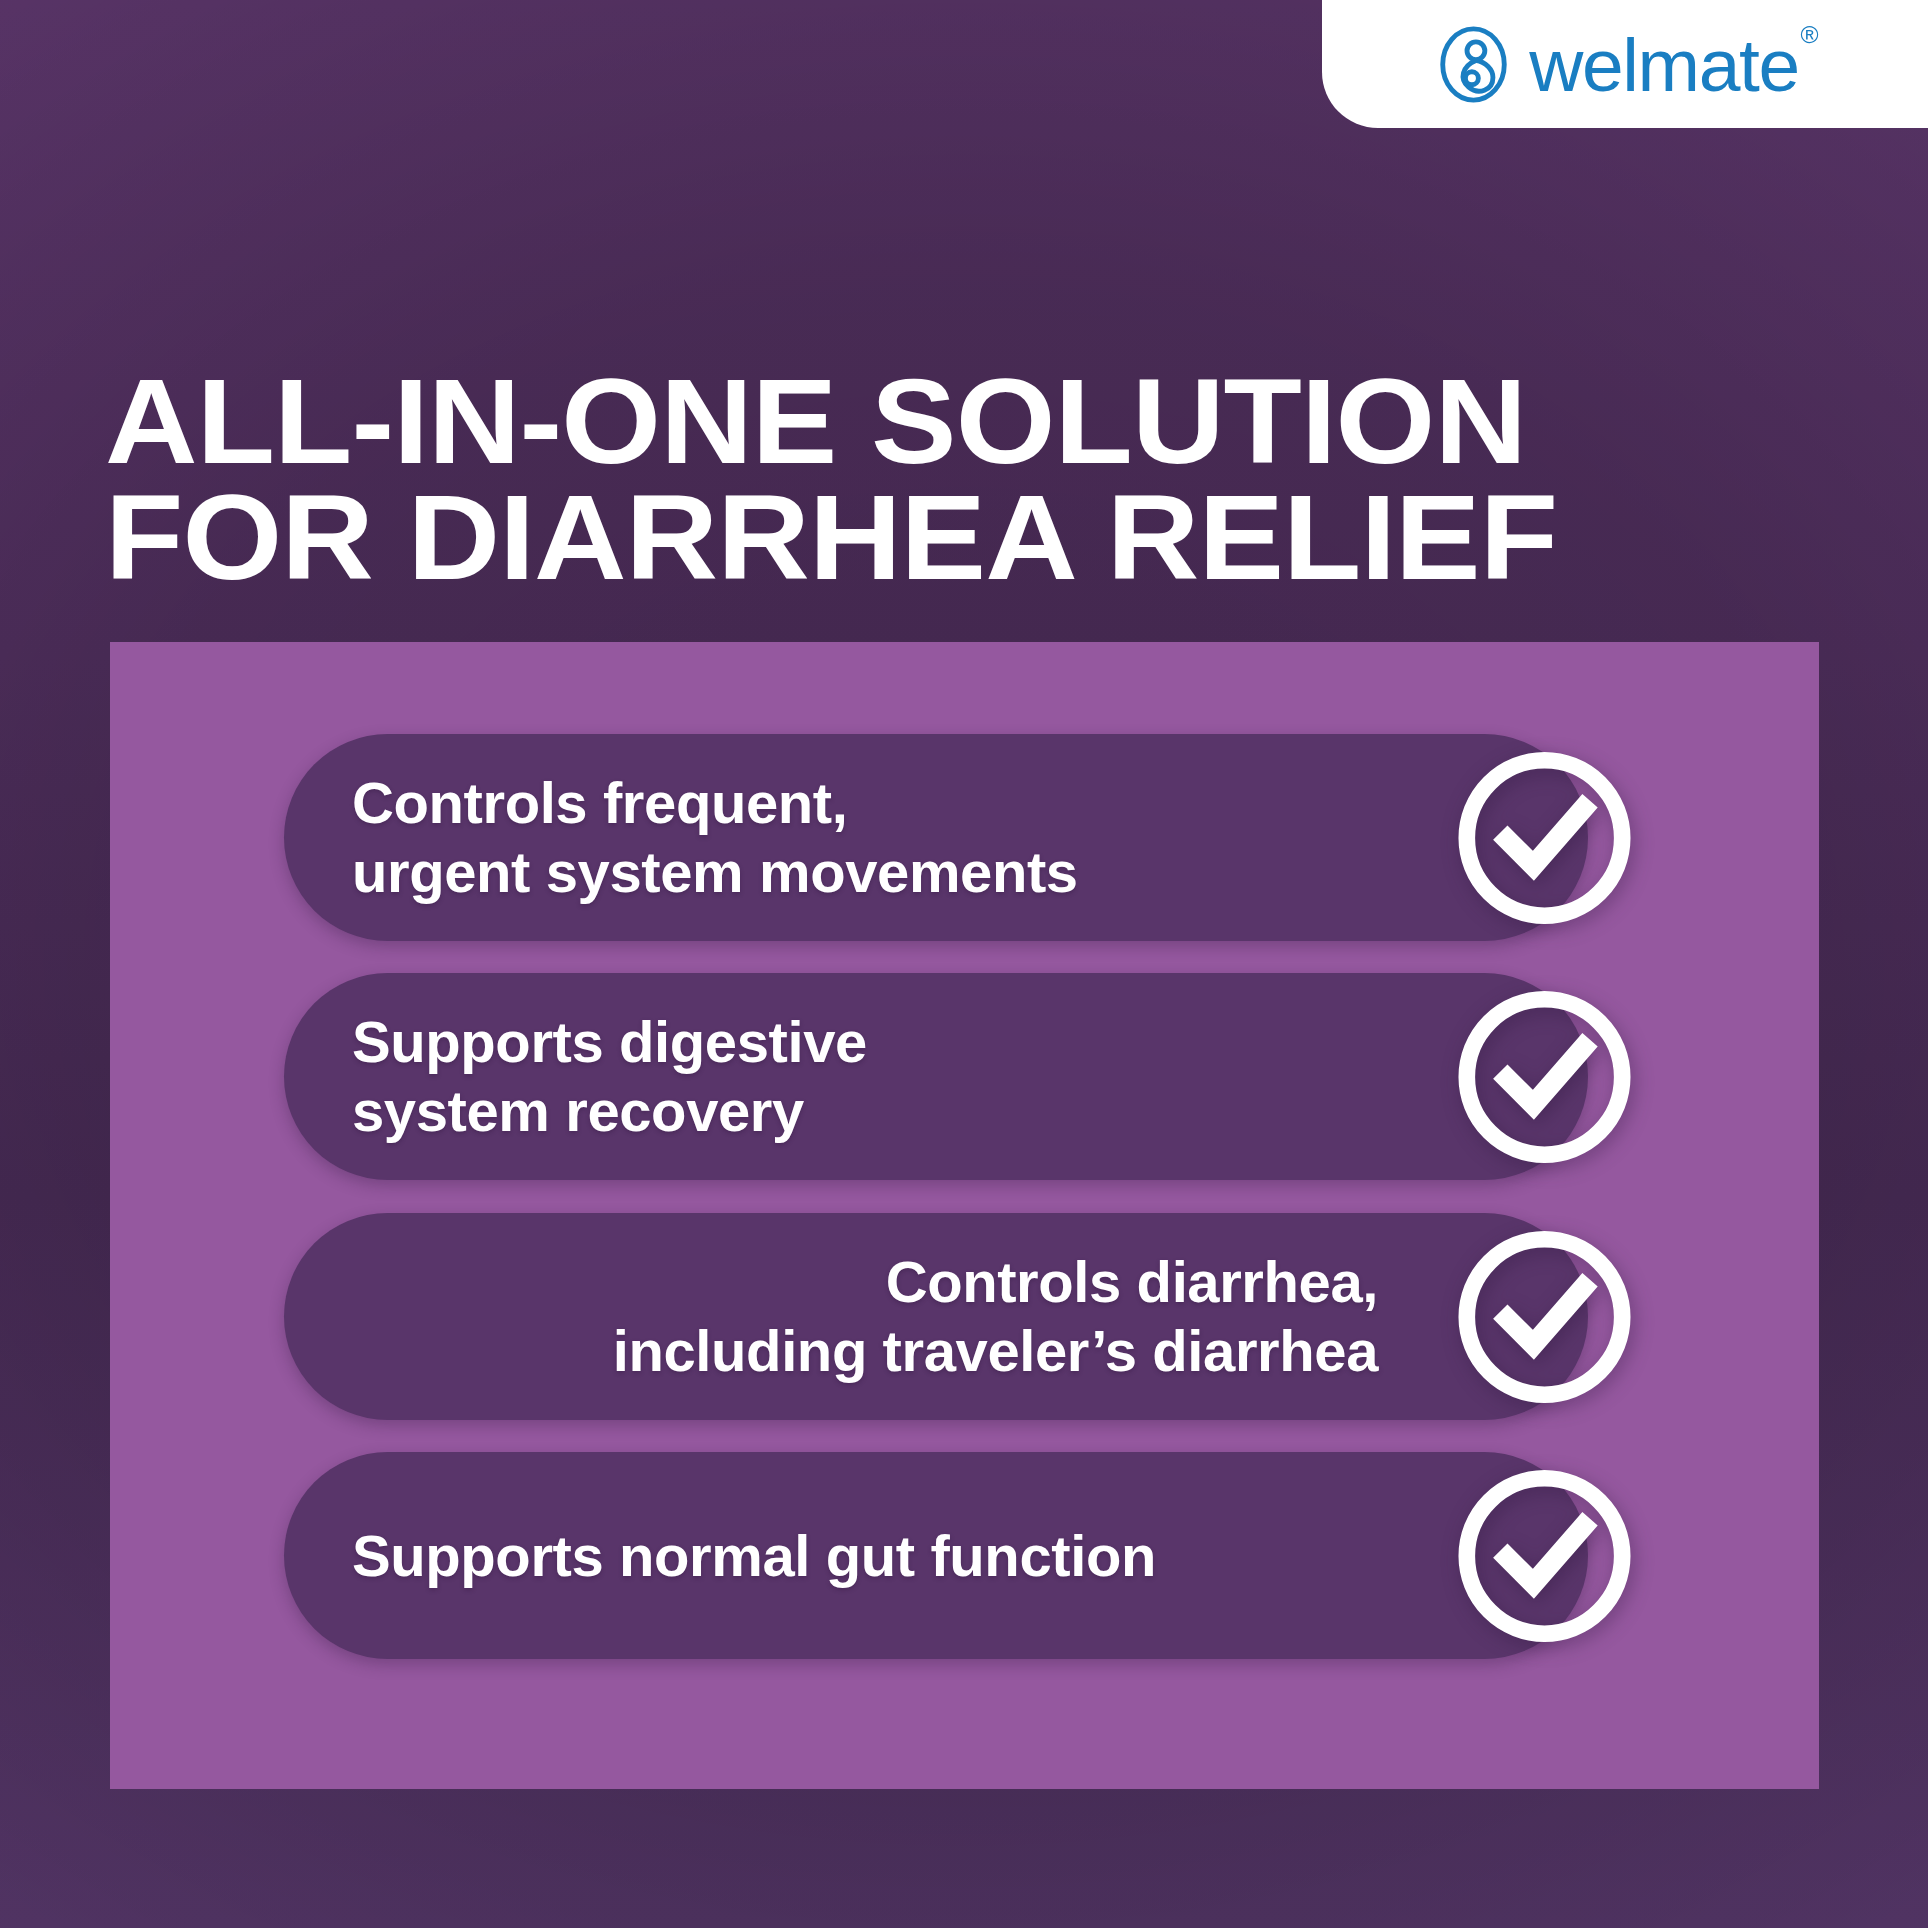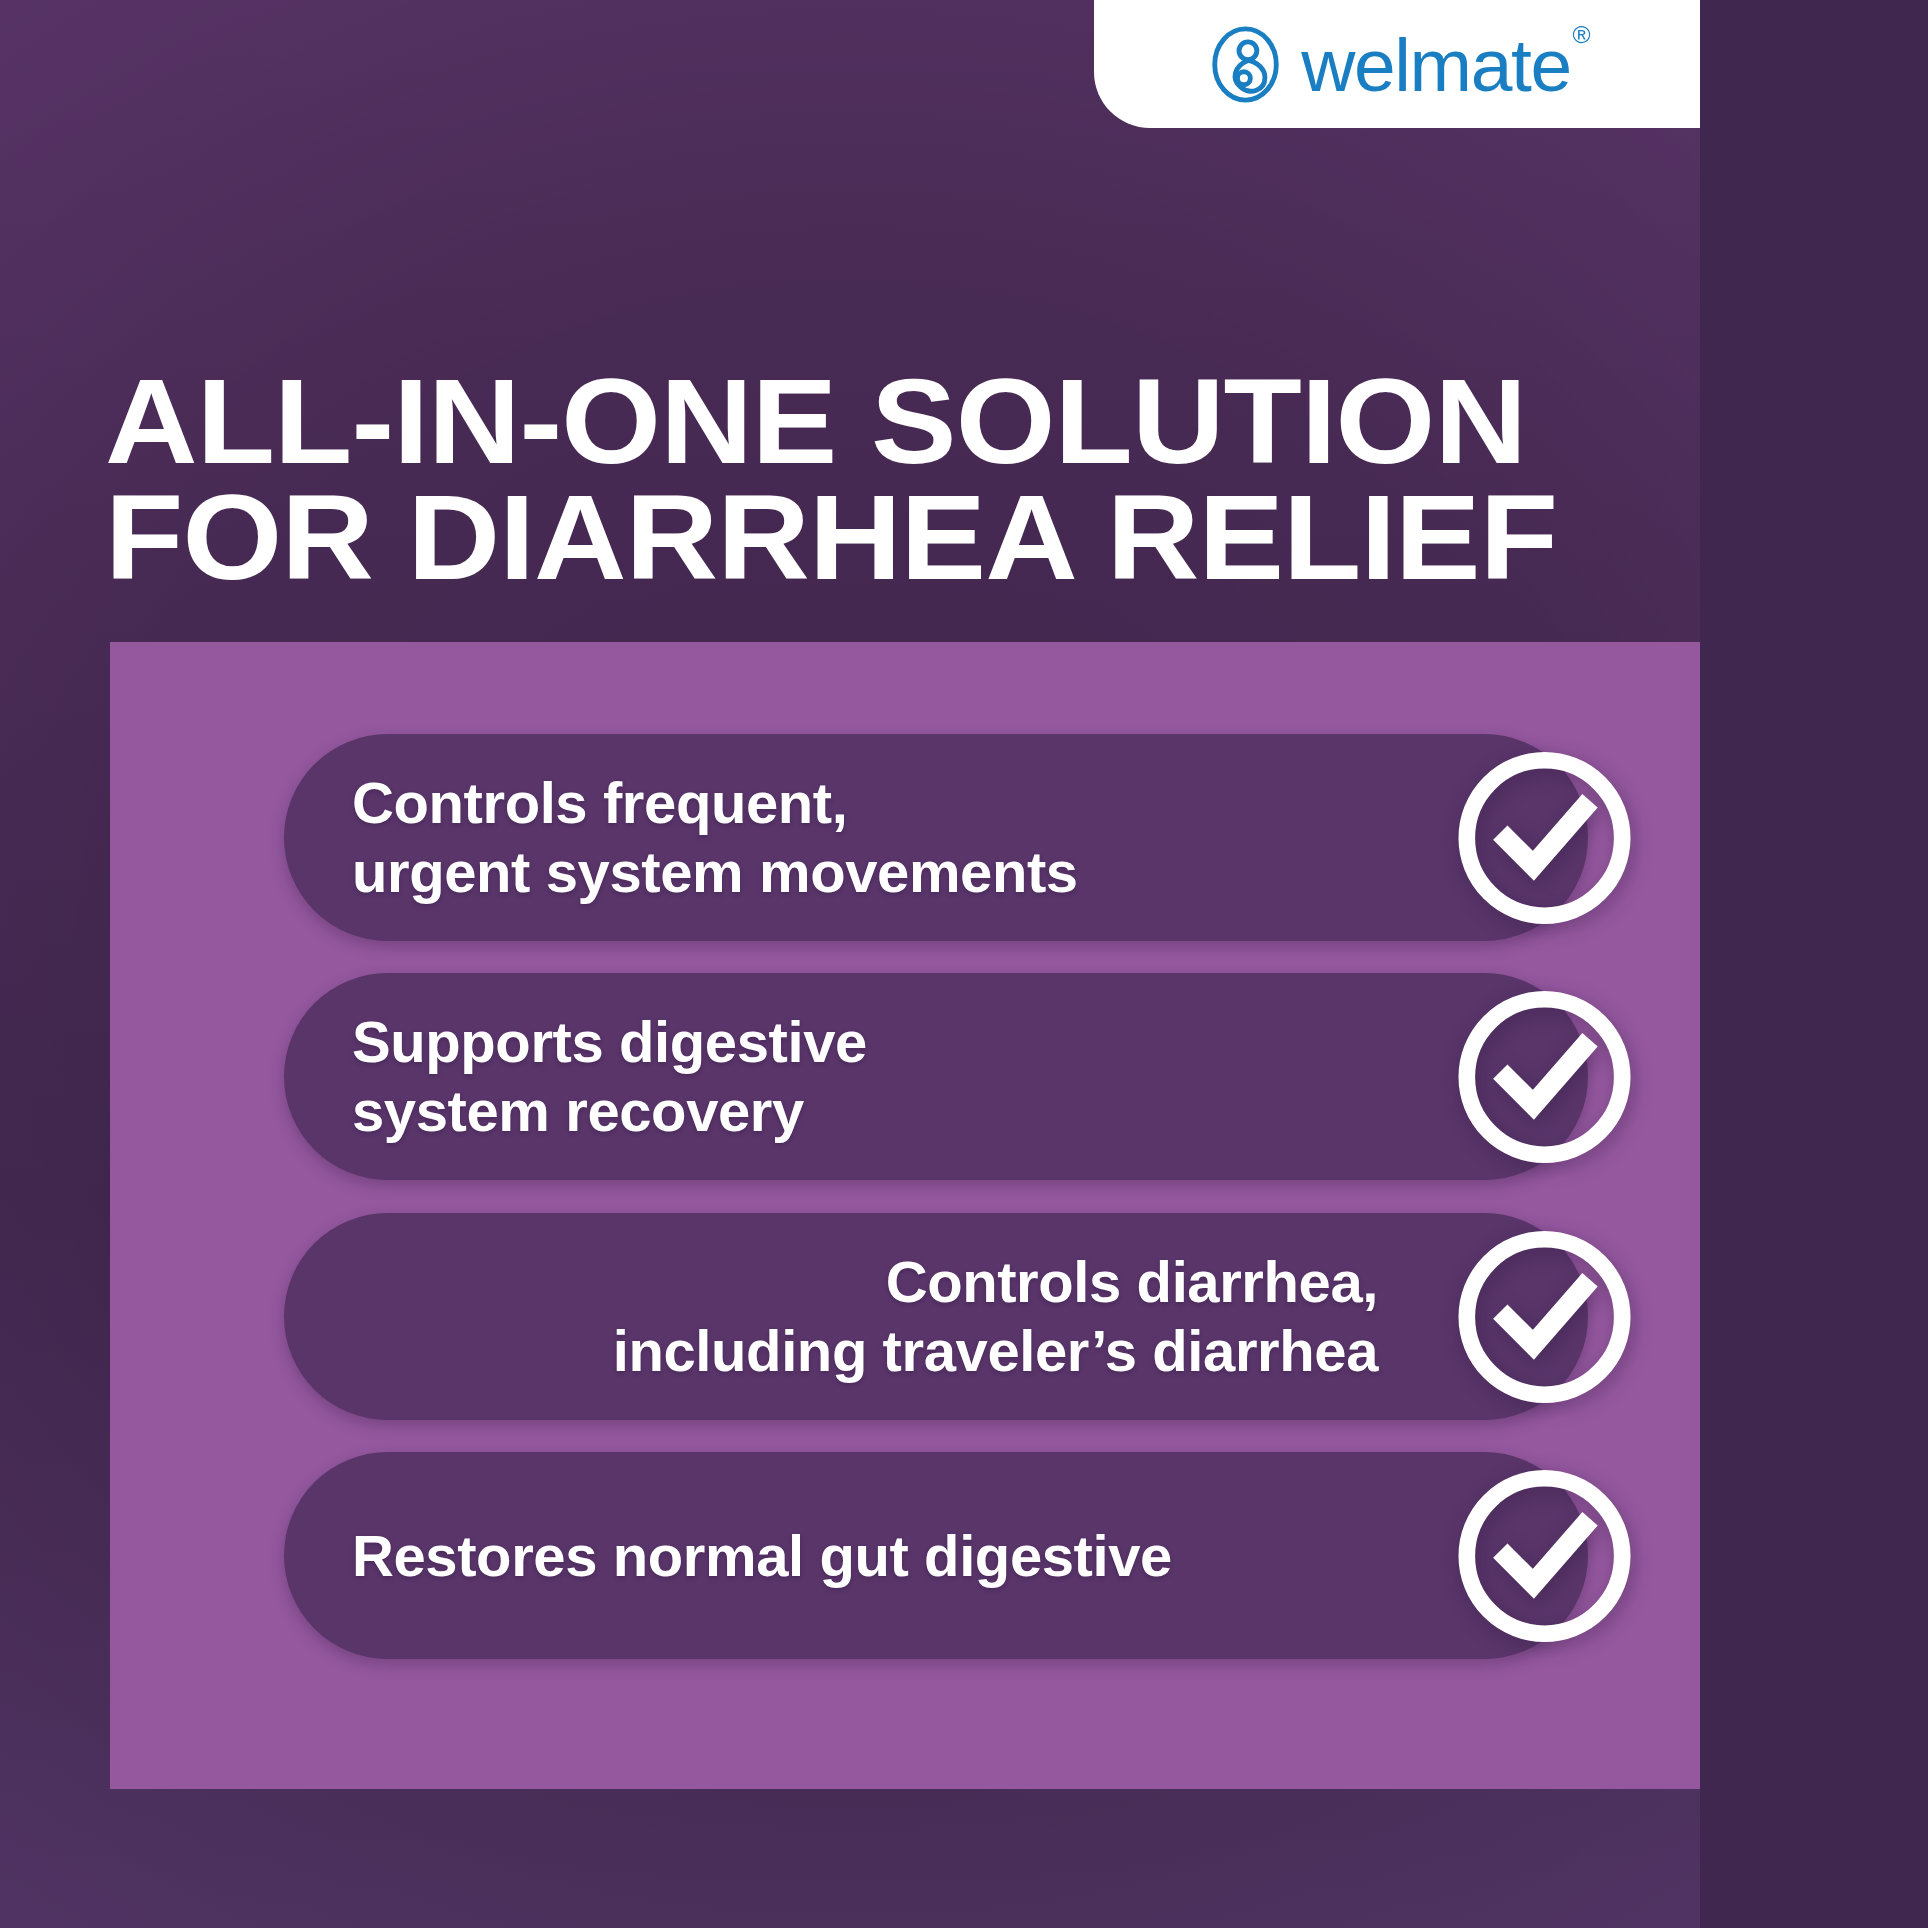--- a/index.html
+++ b/index.html
@@ -10,21 +10,21 @@
   body {
     width: 1928px;
     height: 1928px;
     overflow: hidden;
     font-family: "Liberation Sans", sans-serif;
   }
 
   
   #poster {
     position: relative;
-    width: 1700px;
+    width: 1928px;
     height: 1928px;
     background:
       radial-gradient(118% 92% at 50% 50%,
         rgba(0,0,0,0.22) 0%,
         rgba(0,0,0,0.18) 38%,
         rgba(0,0,0,0.02) 72%,
         rgba(255,255,255,0.04) 100%),
       linear-gradient(180deg, #5a3569 0%, #553264 34%, #4d2e5c 62%, #533566 100%);
     overflow: hidden;
   }
@@ -214,21 +214,21 @@
         <div class="check-badge">
           <svg viewBox="0 0 100 100" xmlns="http://www.w3.org/2000/svg">
             <circle cx="50" cy="50" r="42" fill="none" stroke="#ffffff" stroke-width="9"></circle>
             <path d="M30 51 L44 65 L71 34" fill="none" stroke="#ffffff" stroke-width="11" stroke-linecap="square" stroke-linejoin="miter"></path>
           </svg>
         </div>
       </div>
 
       <div class="pill-row r4">
         <div class="pill"></div>
-        <div class="pill-text">Restores normal gut digestive</div>
+        <div class="pill-text">Supports normal gut function</div>
         <div class="check-badge">
           <svg viewBox="0 0 100 100" xmlns="http://www.w3.org/2000/svg">
             <circle cx="50" cy="50" r="42" fill="none" stroke="#ffffff" stroke-width="9"></circle>
             <path d="M30 51 L44 65 L71 34" fill="none" stroke="#ffffff" stroke-width="11" stroke-linecap="square" stroke-linejoin="miter"></path>
           </svg>
         </div>
       </div>
 
     </div>
   </div>

